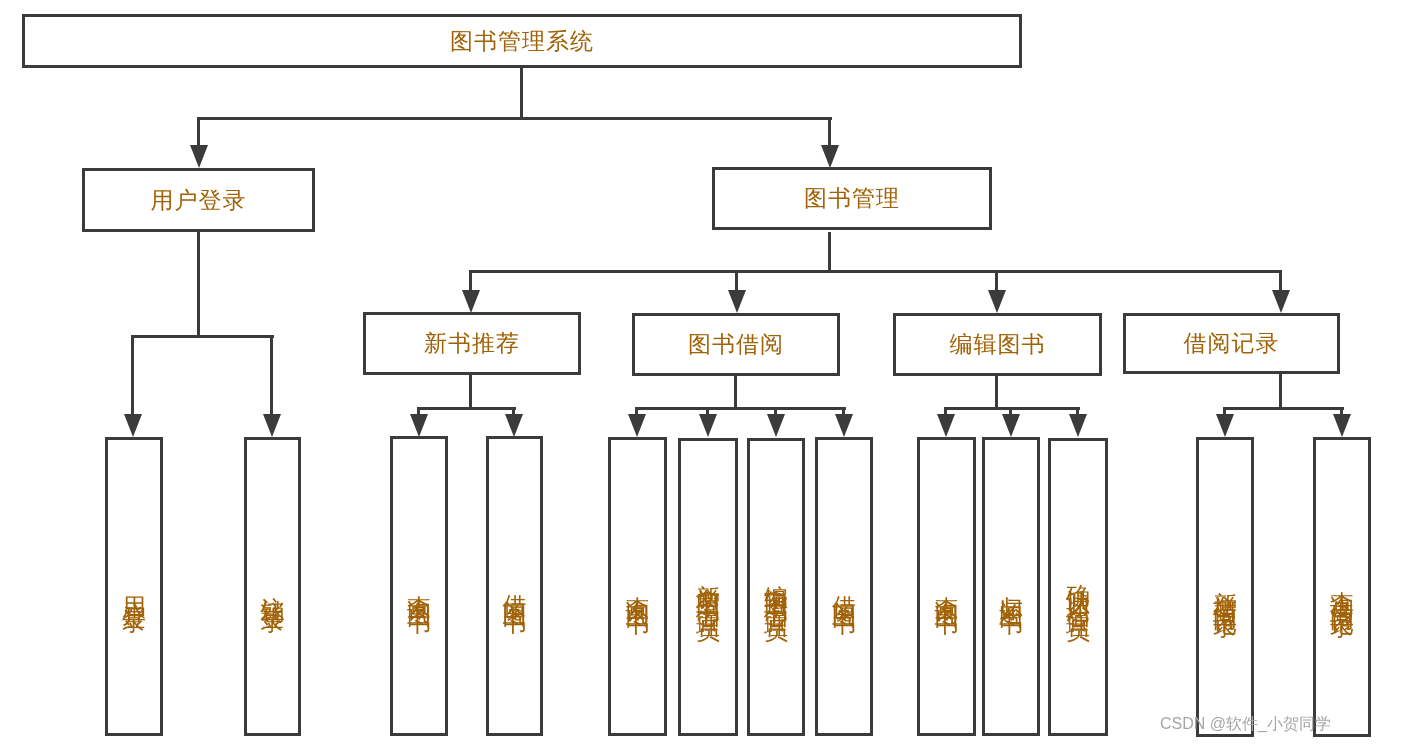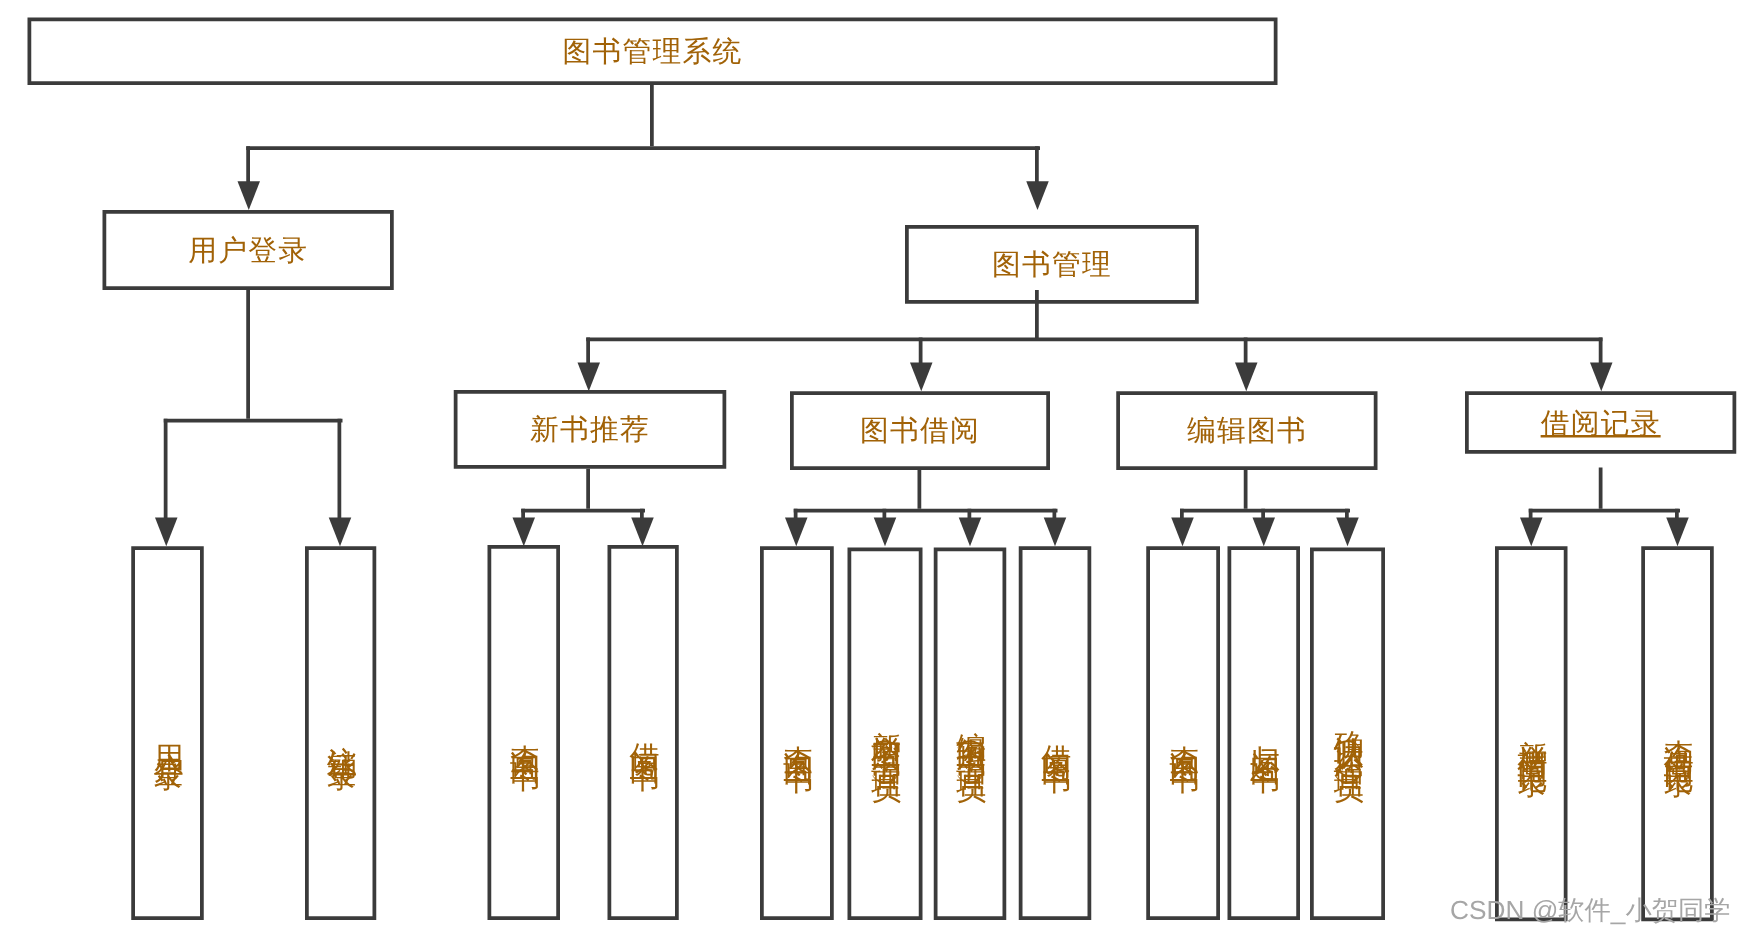--- a/index.html
+++ b/index.html
@@ -26,25 +26,25 @@
   .node.vlabel span {
     writing-mode: vertical-rl;
     font-size: 24px;
     letter-spacing: 5px;
     line-height: 1;
     white-space: nowrap;
   }
   
   [data-name="node-root"]            { left: 22px;   top: 14px;  width: 1000px; height: 54px; }
   [data-name="node-user-login"]      { left: 82px;   top: 168px; width: 233px;  height: 64px; }
-  [data-name="node-book-mgmt"]       { left: 712px;  top: 180px; width: 235px;  height: 63px; margin-left: 12px; }
+  [data-name="node-book-mgmt"]       { left: 712px;  top: 167px; width: 280px;  height: 63px; }
   [data-name="node-new-book-rec"]    { left: 363px;  top: 312px; width: 218px;  height: 63px; }
   [data-name="node-book-borrow"]     { left: 632px;  top: 313px; width: 208px;  height: 63px; }
   [data-name="node-current-borrow"]  { left: 893px;  top: 313px; width: 209px;  height: 63px; }
-  [data-name="node-borrow-records"]  { left: 1172px; top: 313px; width: 217px;  height: 50px; text-decoration: underline; }
+  [data-name="node-borrow-records"]  { left: 1123px; top: 313px; width: 217px;  height: 61px; }
   [data-name="leaf-user-login"]          { left: 105px;  top: 437px; width: 58px; height: 299px; }
   [data-name="leaf-logout"]              { left: 244px;  top: 437px; width: 57px; height: 299px; }
   [data-name="leaf-query-books-rec"]     { left: 390px;  top: 436px; width: 58px; height: 300px; }
   [data-name="leaf-borrow-books-rec"]    { left: 486px;  top: 436px; width: 57px; height: 300px; }
   [data-name="leaf-query-books-borrow"]  { left: 608px;  top: 437px; width: 59px; height: 299px; }
   [data-name="leaf-add-books"]           { left: 678px;  top: 438px; width: 60px; height: 298px; }
   [data-name="leaf-edit-books"]          { left: 747px;  top: 438px; width: 58px; height: 298px; }
   [data-name="leaf-borrow-books"]        { left: 815px;  top: 437px; width: 58px; height: 299px; }
   [data-name="leaf-query-books-current"] { left: 917px;  top: 437px; width: 59px; height: 299px; }
   [data-name="leaf-return-books"]        { left: 982px;  top: 437px; width: 58px; height: 299px; }
@@ -63,21 +63,21 @@
     border-left: 9px solid transparent;
     border-right: 9px solid transparent;
     border-top: 23px solid #3b3b3b;
   }
   
   .watermark {
     position: absolute;
     left: 1160px;
     top: 714px;
     width: 240px;
-    font-size: 21px;
+    font-size: 16px;
     color: #a6a6a6;
     white-space: nowrap;
     z-index: 5;
   }
 </style>
 </head>
 <body>
 
 <div class="canvas" data-name="diagram-canvas">
 

